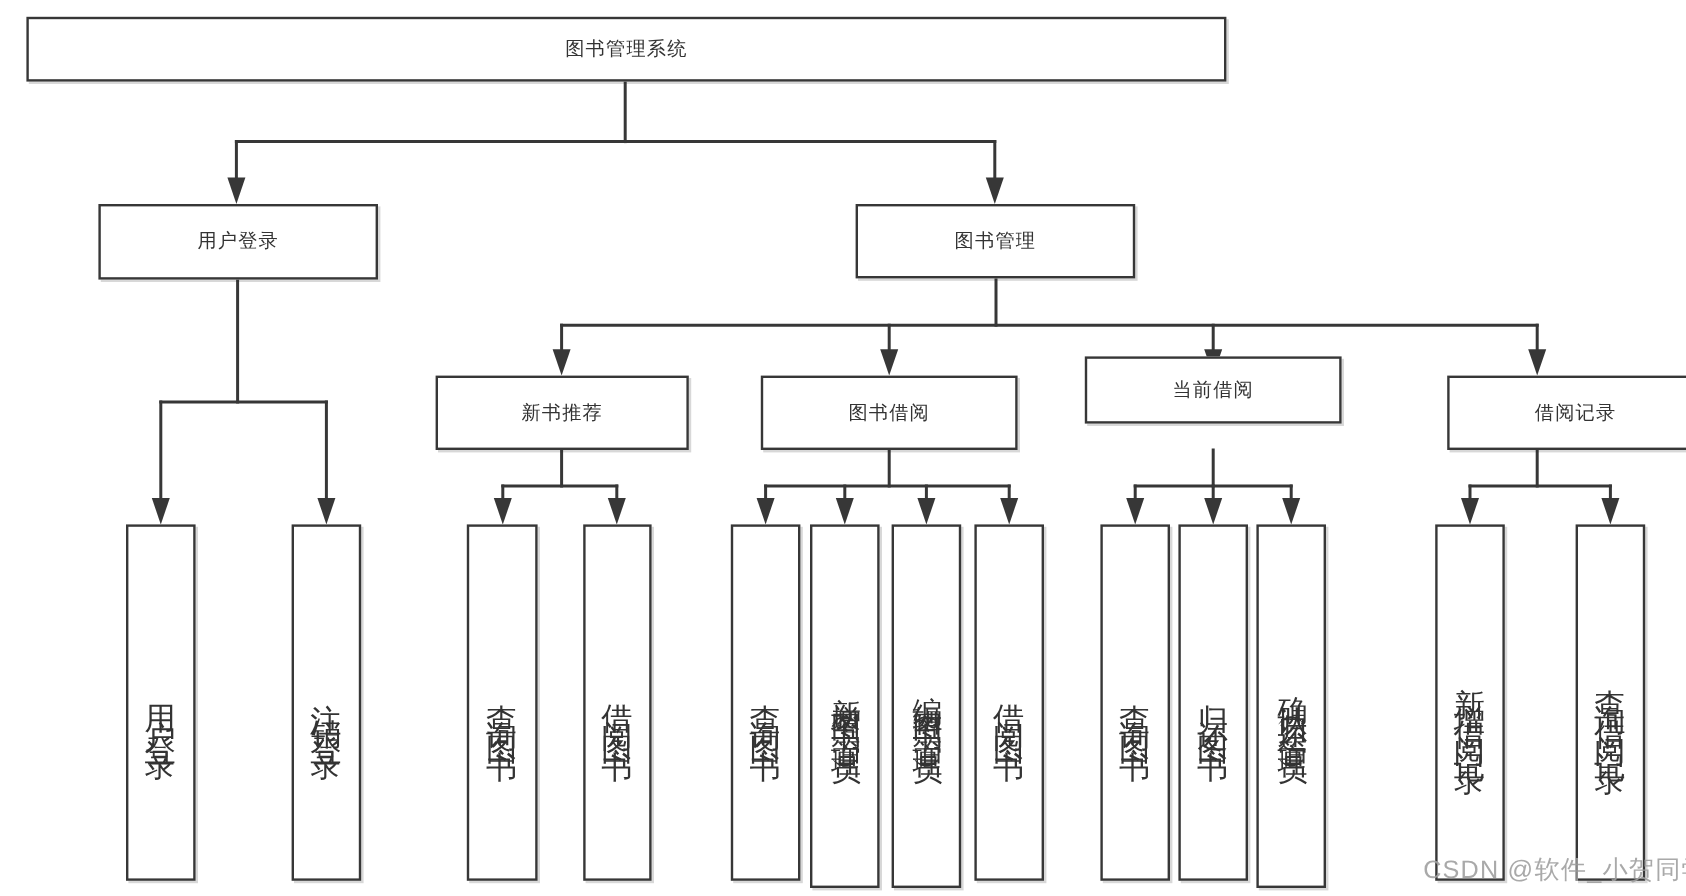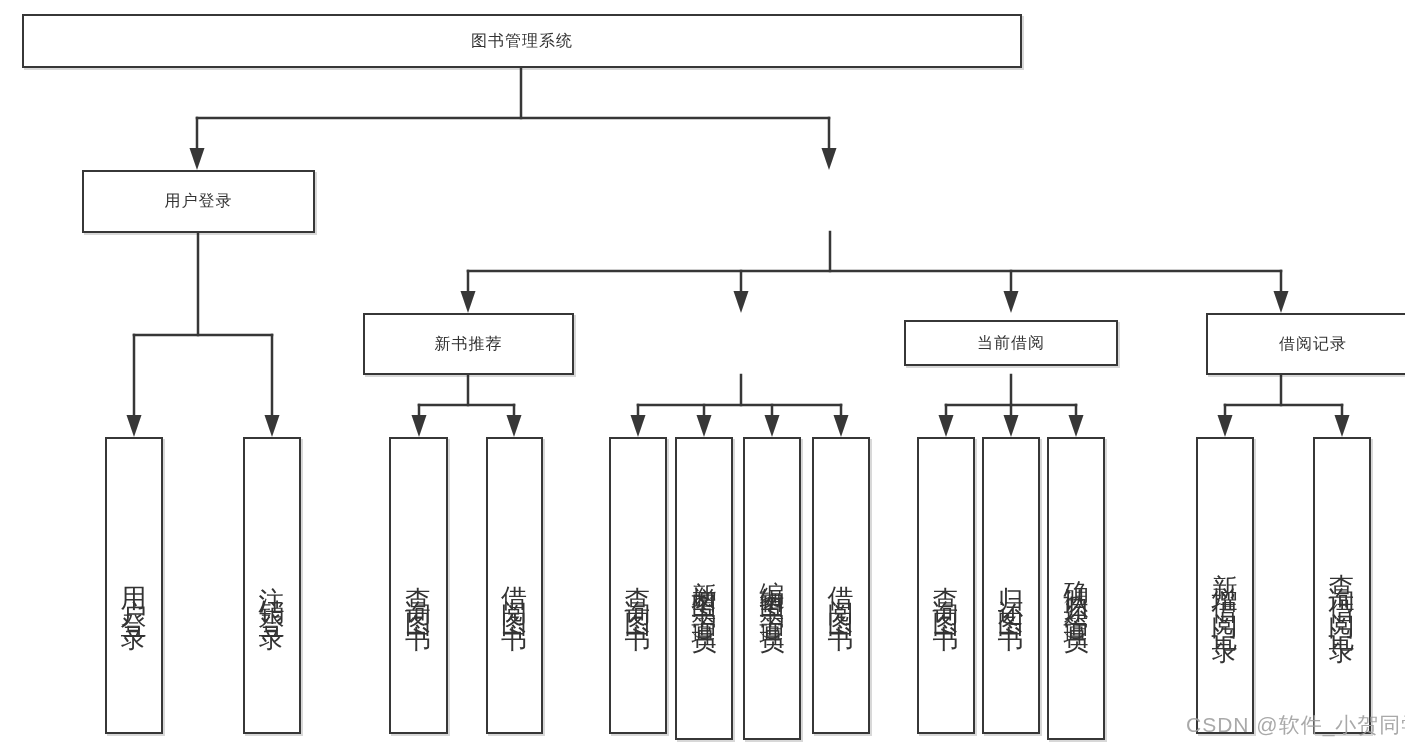--- a/index.html
+++ b/index.html
@@ -122,25 +122,31 @@
     </g>
   </svg>
 
   <div class="node" style="left:22px;top:14px;width:1000px;height:54px;">
     <span class="hlabel">图书管理系统</span>
   </div>
 
   <div class="node" style="left:82px;top:170px;width:233px;height:63px;">
     <span class="hlabel">用户登录</span>
   </div>
+  <div class="node" style="left:713px;top:170px;width:233px;height:62px;">
+    <span class="hlabel">图书管理</span>
+  </div>
 
   <div class="node" style="left:363px;top:313px;width:211px;height:62px;">
     <span class="hlabel">新书推荐</span>
   </div>
-  <div class="node" style="left:904px;top:320px;width:214px;height:46px;">
+  <div class="node" style="left:634px;top:313px;width:214px;height:62px;">
+    <span class="hlabel">图书借阅</span>
+  </div>
+  <div class="node" style="left:904px;top:297px;width:214px;height:56px;">
     <span class="hlabel">当前借阅</span>
   </div>
   <div class="node" style="left:1206px;top:313px;width:214px;height:62px;">
     <span class="hlabel">借阅记录</span>
   </div>
 
   <div class="node" style="left:105px;top:437px;width:58px;height:297px;">
     <span class="vtext v4">用户登录</span>
   </div>
   <div class="node" style="left:243px;top:437px;width:58px;height:297px;">

